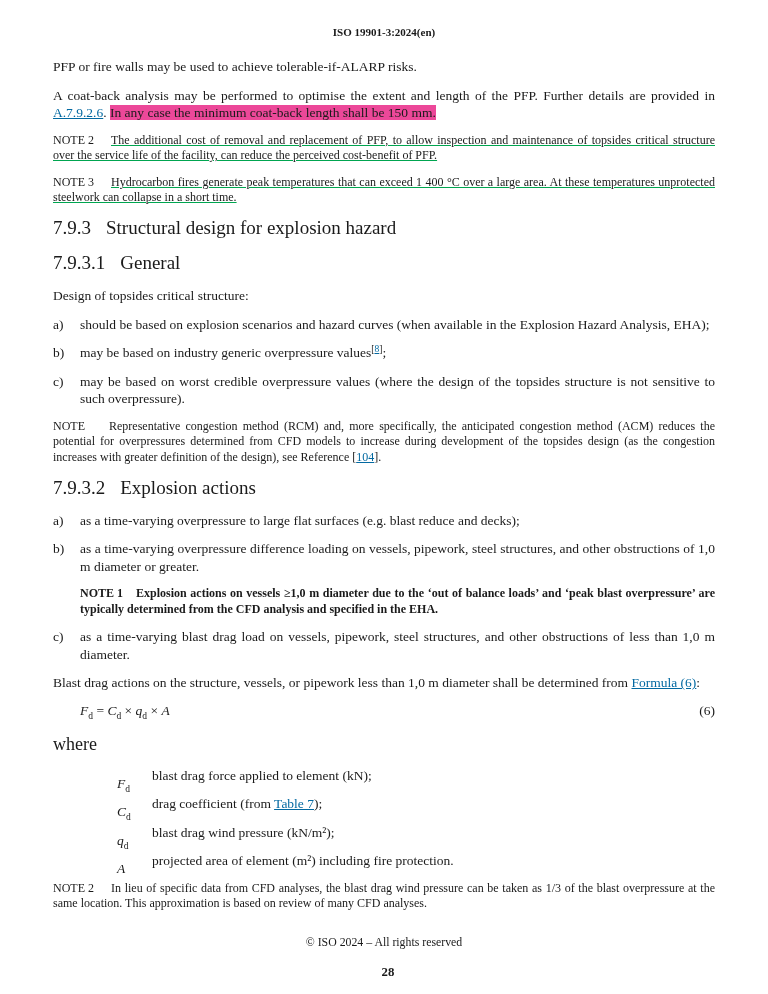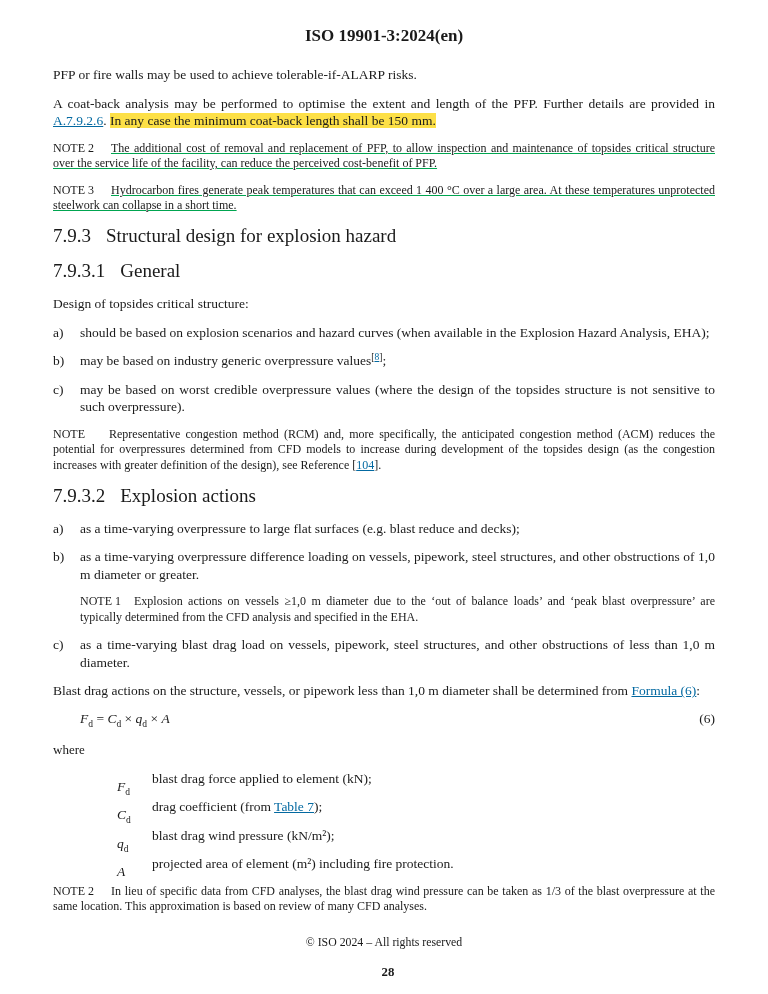--- a/index.html
+++ b/index.html
@@ -7,21 +7,21 @@
     width: 768px; height: 994px;
     background: #ffffff;
     color: #1a1a1a;
     font-family: "Liberation Serif", serif;
     position: relative;
     overflow: hidden;
   }
   .page { padding: 26px 53px 0 53px; }
 
   .doc-header {
-    text-align: center; font-weight: bold; font-size: 17px;
+    text-align: center; font-weight: bold; font-size: 11px;
     margin-bottom: 20px;
   }
 
   p.body-p {
     font-size: 13.5px; line-height: 1.3; text-align: justify;
     margin: 4px 0 11px 0;
   }
 
   .note {
     font-size: 12px; line-height: 1.3; text-align: justify;
@@ -30,50 +30,50 @@
   .note-label { display: inline-block; margin-right: 17px; }
   .note-label.wide { margin-right: 24px; }
 
   .ins {
     text-decoration: underline;
     text-decoration-color: #00a550;
     text-decoration-thickness: 1.2px;
   }
 
   a.link { color: #0369a1; text-decoration: underline; cursor: pointer; }
-  .highlight { background: #fde047; }
+  .highlight { background: #ec4899; }
 
   h2.heading {
     font-size: 19px; font-weight: normal;
     margin: 7px 0 13px 0;
   }
   .h-num { display: inline-block; margin-right: 15px; }
 
   .list-item {
     position: relative; padding-left: 27px;
     font-size: 13.5px; line-height: 1.3; text-align: justify;
     margin: 0 0 11px 0;
   }
   .list-label { position: absolute; left: 0; top: 0; }
 
-  .note-indent { margin-left: 27px; }
+  .note-indent { margin-left: 27px; font-weight: bold; }
   .note-indent .note-label { margin-right: 13px; }
 
   .formula-row {
     display: flex; align-items: baseline;
     padding-left: 27px;
     font-size: 13.5px;
     margin: 2px 0 13px 0;
   }
   .formula-num { margin-left: auto; }
   var { font-style: italic; }
   sub { font-size: 9.5px; font-style: normal; }
   sup { font-size: 9.5px; line-height: 0; }
 
-  .where-word { font-size: 13px; margin: 0 0 12px 0; }
+  .where-word { font-size: 18px; margin: 0 0 12px 0; }
   .where-item {
     position: relative; padding-left: 99px;
     font-size: 13.5px; line-height: 1.3;
     margin: 0 0 11px 0;
   }
   .where-sym { position: absolute; left: 64px; top: 8px; }
 
   .bottom-note { margin-top: 1px; }
 
   .footer-copyright {

